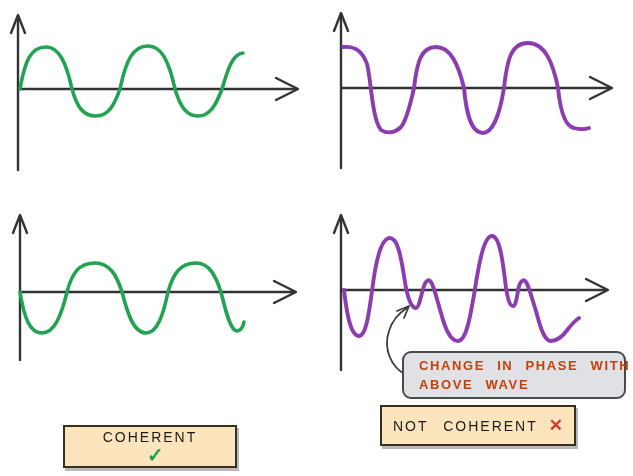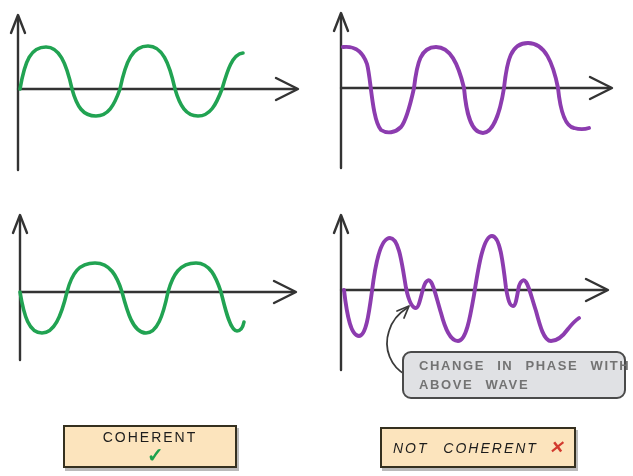--- a/index.html
+++ b/index.html
@@ -19,33 +19,33 @@
   .annotation-box{
     position:absolute;left:402px;top:351px;width:224px;height:48px;
     box-sizing:border-box;
     background:#e0e1e4;
     border:2px solid #4a4a4a;
     border-radius:9px;
     display:flex;flex-direction:column;justify-content:center;
     padding-left:15px;
   }
   .annotation-line{
-    color:#737373;font-size:13px;font-weight:600;
+    color:#c2410c;font-size:13px;font-weight:600;
     letter-spacing:1.6px;word-spacing:7px;line-height:19px;
     white-space:nowrap;
   }
   .label-box{
     position:absolute;box-sizing:border-box;
     background:#fce4bd;
     border:2px solid #35301f;
     box-shadow:2px 3px 0 rgba(130,130,130,0.55);
     display:flex;align-items:center;justify-content:center;
   }
   .label-box.coherent{left:63px;top:425px;width:174px;height:43px;flex-direction:column;}
-  .label-box.not-coherent{left:380px;top:427px;width:196px;height:41px;font-style:italic;}
+  .label-box.not-coherent{left:380px;top:405px;width:196px;height:41px;}
   .label-text{color:#1c1c1c;font-size:14px;letter-spacing:2px;word-spacing:9px;white-space:nowrap;}
   .mark{font-weight:bold;margin-left:11px;line-height:1;}
   .mark.check{color:#1da24d;font-size:20px;}
   .mark.cross{color:#d23a2e;font-size:17px;}
 </style>
 </head>
 <body>
 
 <div class="canvas">
 

